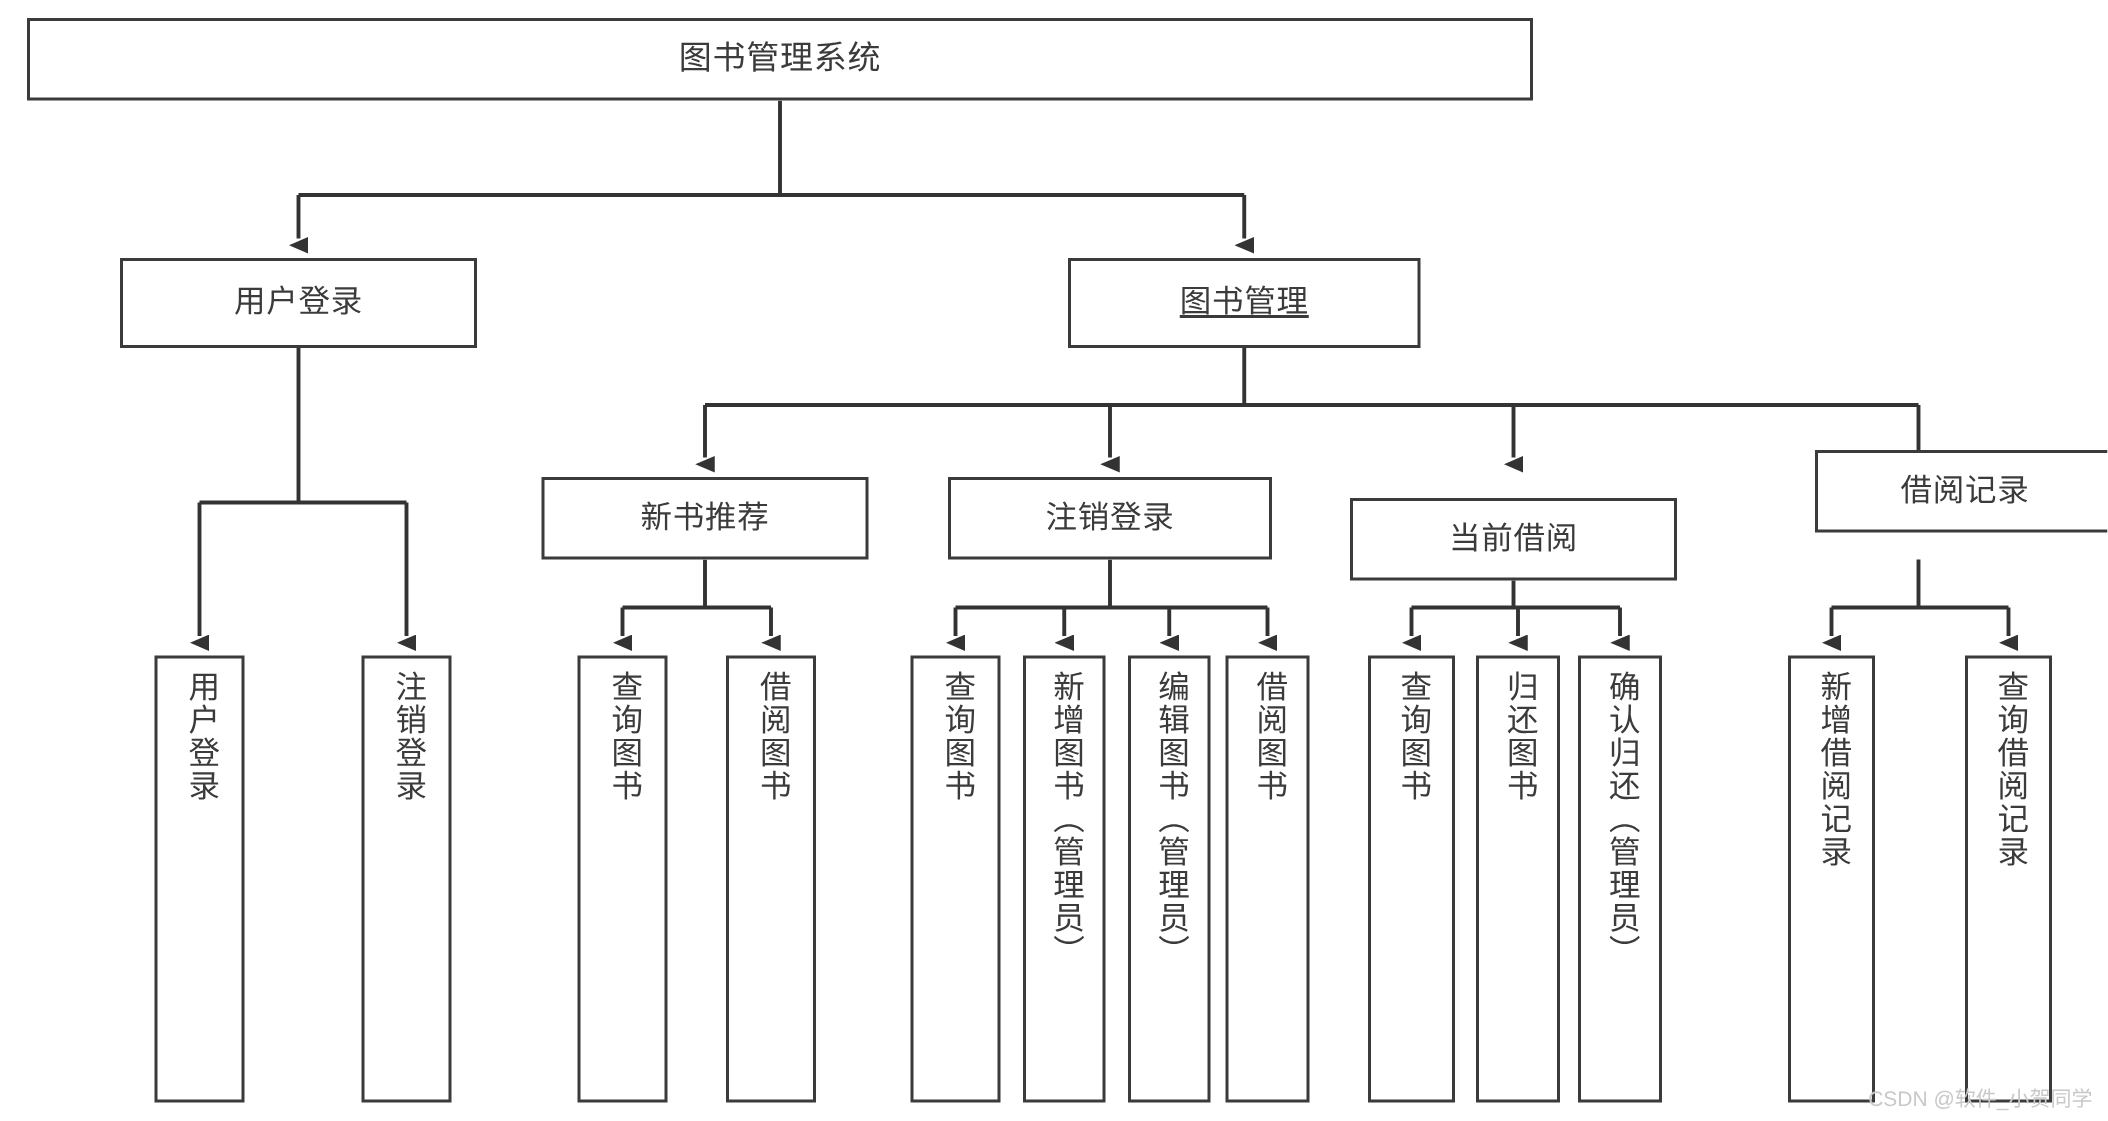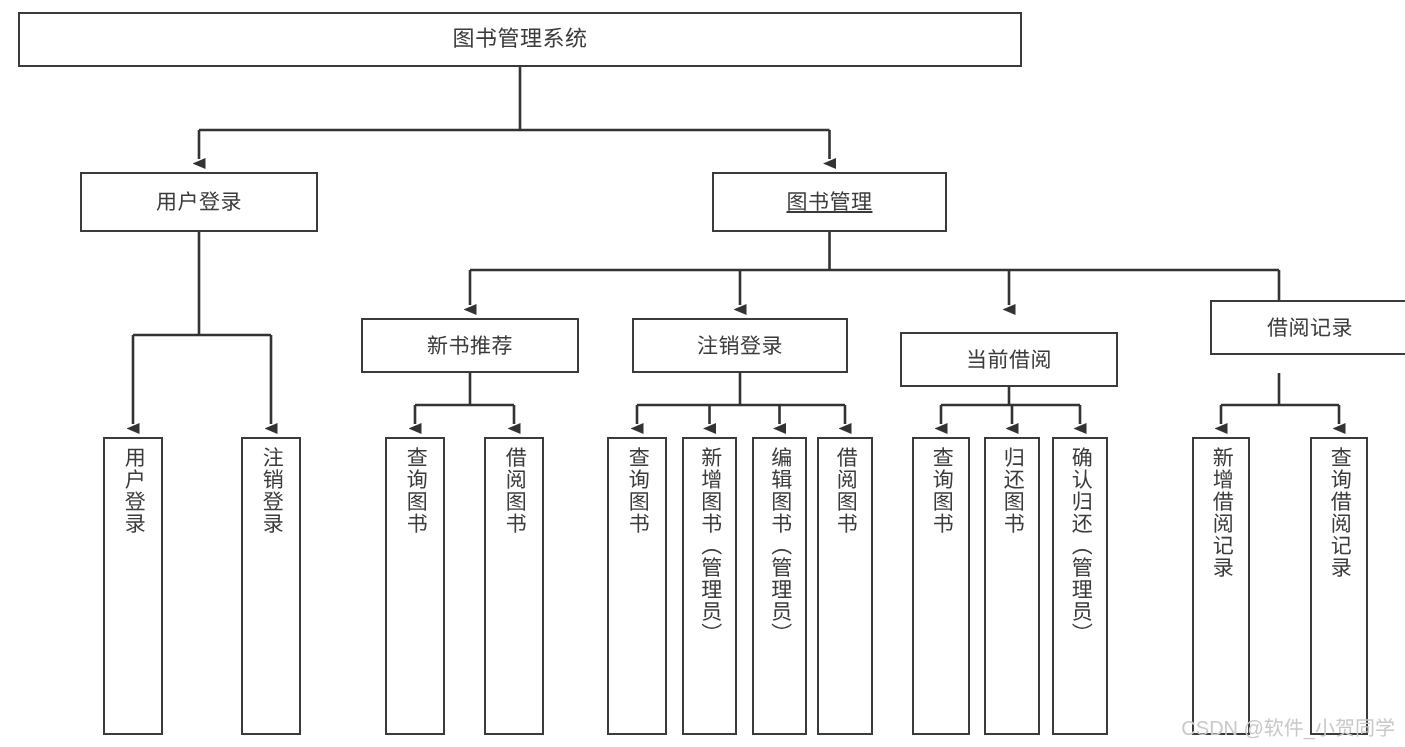--- a/index.html
+++ b/index.html
@@ -61,21 +61,21 @@
     white-space: nowrap;
     max-height: 100%;
   }
   .node.root .label {
     font-size: 22px;
   }
   #watermark {
     position: absolute;
     right: 10px;
     bottom: 6px;
-    font-size: 20px;
+    font-size: 14px;
     color: #c9c9c9;
     white-space: nowrap;
     z-index: 5;
     font-family: "Liberation Sans", "DejaVu Sans", sans-serif;
   }
 </style>
 </head>
 <body>
 
 <div id="canvas">

